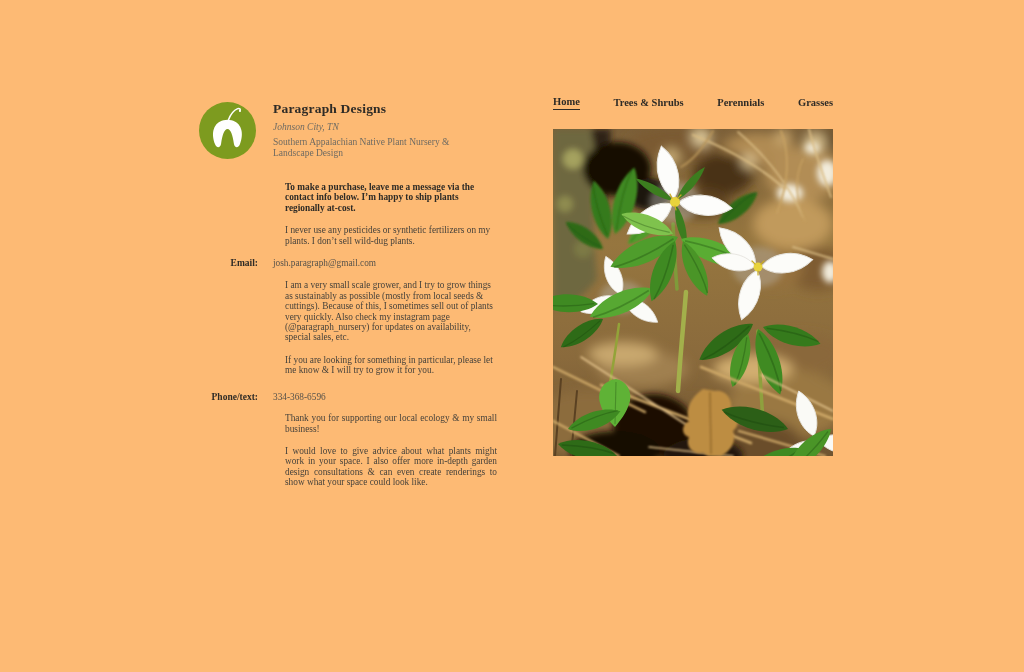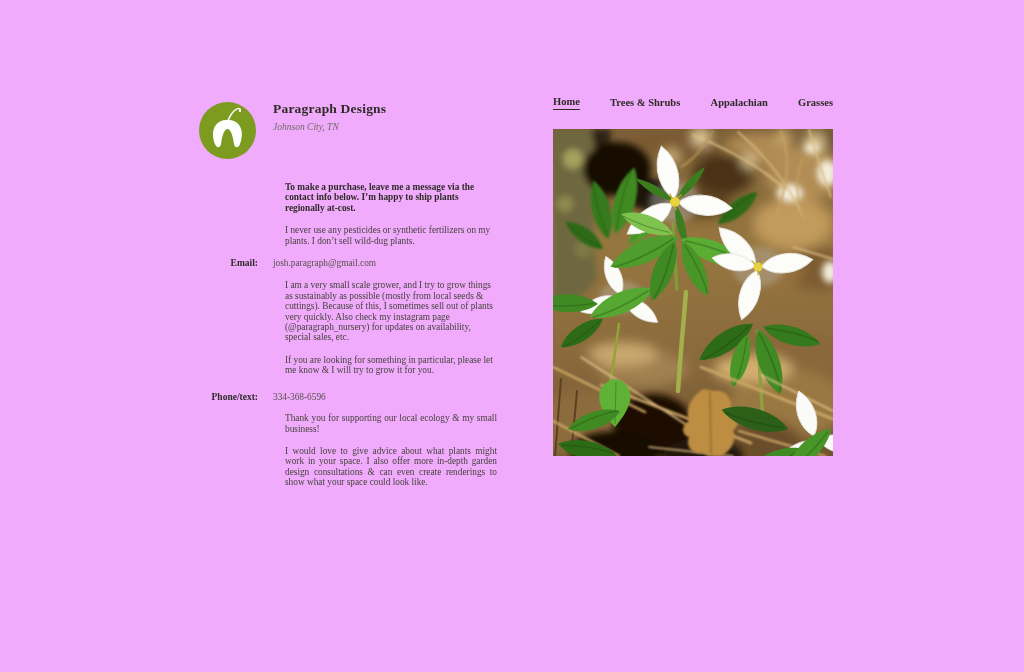--- a/index.html
+++ b/index.html
@@ -1,19 +1,19 @@
 <!DOCTYPE html>
 <html><head>
 <meta charset="utf-8">
 <style>
   * { margin:0; padding:0; box-sizing:border-box; }
   html,body { background:#eceae8; }
   .page {
     position:relative; width:1024px; height:672px; overflow:hidden;
-    background:#f0abfc;
+    background:#fdba74;
     font-family:"Liberation Serif","DejaVu Serif",serif;
     color:#46423b;
   }
   
   .brand-logo { position:absolute; left:199px; top:102px; width:57px; height:57px; cursor:pointer; }
   .site-title { position:absolute; left:273px; top:101px; font-size:13.5px; font-weight:bold; color:#2e2b26; letter-spacing:.2px; }
   .brand-location { position:absolute; left:273px; top:122px; font-size:9.5px; color:#6f6b62;font-style:italic; }
   .brand-tagline  { position:absolute; left:273px; top:137px; width:200px; font-size:9.5px; line-height:10.6px; color:#6f6b62; }
   
   .info-column { position:absolute; left:273px; top:170px; width:236px; font-size:9.3px; line-height:10.4px; }
@@ -43,20 +43,21 @@
       <circle r="28" fill="#7d9b1f"></circle>
       <path fill="#ffffff" d="M-12,14 C-17,2 -13,-8 -4,-10 C-1,-10.8 1,-10.8 4,-10 C13,-8 17,2 12,14 C10.5,17.5 6.8,17 6.3,13
                C5.2,5 3.2,-1.5 0,-1.5 C-3.2,-1.5 -5.2,5 -6.3,13 C-6.8,17 -10.5,17.5 -12,14 Z"></path>
       <path fill="none" stroke="#ffffff" stroke-width="1.5" stroke-linecap="round" d="M1,-10.5 C3,-16 6.5,-20 10,-21.5 C12,-22.2 13.2,-20.8 12,-19.5"></path>
       <circle cx="12.3" cy="-19.2" r="1" fill="#ffffff"></circle>
     </svg>
   </div>
 
   <h1 class="site-title">Paragraph Designs</h1>
   <div class="brand-location">Johnson City, TN</div>
+  <div class="brand-tagline">Southern Appalachian Native Plant Nursery &amp; Landscape Design</div>
 
   <main class="info-column">
     <p class="para bold">To make a purchase, leave me a message via the contact info below. I’m happy to ship plants regionally at-cost.</p>
 
     <div class="gap-before">
       <p class="para">I never use any pesticides or synthetic fertilizers on my plants. I don’t sell wild-dug plants.</p>
       <div class="contact-row">
         <span class="hang-label">Email:</span>
         <a class="contact-value">josh.paragraph@gmail.com</a>
       </div>
@@ -72,21 +73,21 @@
       <span class="contact-value">334-368-6596</span>
     </div>
 
     <p class="para justify gap-before">Thank you for supporting our local ecology &amp; my small business!</p>
     <p class="para justify gap-before">I would love to give advice about what plants might work in your space. I also offer more in-depth garden design consultations &amp; can even create renderings to show what your space could look like.</p>
   </main>
 
   <nav class="top-nav">
     <a class="nav-link active">Home</a>
     <a class="nav-link">Trees &amp; Shrubs</a>
-    <a class="nav-link">Appalachian</a>
+    <a class="nav-link">Perennials</a>
     <a class="nav-link">Grasses</a>
   </nav>
 
   <figure class="photo">
     <svg width="280" height="327" viewBox="0 0 280 327" xmlns="http://www.w3.org/2000/svg">
       <defs>
         <linearGradient id="bgg" x1="0" y1="0" x2="0" y2="1">
           <stop offset="0" stop-color="#7b5f38"></stop>
           <stop offset="0.35" stop-color="#96763f"></stop>
           <stop offset="0.7" stop-color="#8a6a3c"></stop>

